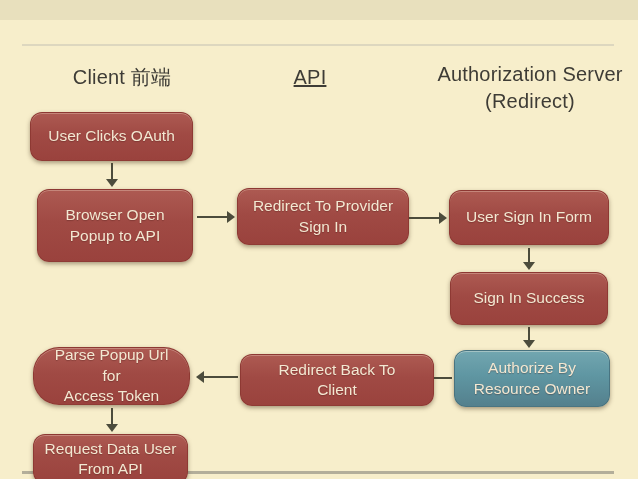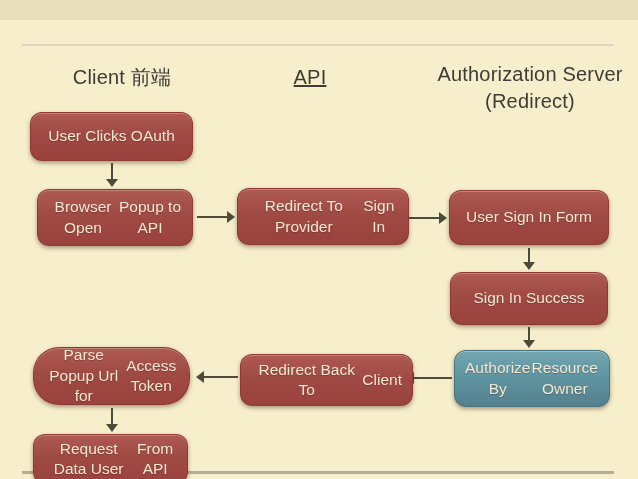--- a/index.html
+++ b/index.html
@@ -38,21 +38,21 @@
   .col-header .line{display:block;}
   .h-client{left:42px;top:44px;width:160px;}
   .h-api{left:260px;top:44px;width:100px;text-decoration:underline;}
   .h-auth{left:424px;top:41px;width:212px;}
   .node{
     position:absolute;
     z-index:3;
     box-sizing:border-box;
     border-radius:12px;
     display:flex;
-    flex-direction:row;
+    flex-direction:column;
     justify-content:center;
     align-items:center;
     text-align:center;
     padding:4px 10px;
     color:#f3e8d2;
     font-size:15.5px;
     line-height:1.32;
     text-shadow:0 1px 1px rgba(60,20,15,0.3);
   }
   .node.red{
@@ -113,21 +113,21 @@
 
   <div class="node red" style="left:30px;top:92px;width:163px;height:49px;">
     <span class="line">User Clicks OAuth</span>
   </div>
 
   <div class="arrow down" style="left:106px;top:143px;height:24px;">
     <div class="shaft"></div>
     <div class="head"></div>
   </div>
 
-  <div class="node red" style="left:37px;top:169px;width:156px;height:57px;">
+  <div class="node red" style="left:37px;top:169px;width:156px;height:73px;">
     <span class="line">Browser Open</span>
     <span class="line">Popup to API</span>
   </div>
 
   <div class="arrow right" style="left:197px;top:191px;width:38px;">
     <div class="shaft"></div>
     <div class="head"></div>
   </div>
 
   <div class="node red" style="left:237px;top:168px;width:172px;height:57px;">
@@ -161,21 +161,21 @@
   <div class="node teal" style="left:454px;top:330px;width:156px;height:57px;">
     <span class="line">Authorize By</span>
     <span class="line">Resource Owner</span>
   </div>
 
   <div class="arrow left" style="left:406px;top:352px;width:46px;">
     <div class="head"></div>
     <div class="shaft"></div>
   </div>
 
-  <div class="node red" style="left:240px;top:334px;width:173px;height:52px;">
+  <div class="node red" style="left:240px;top:334px;width:194px;height:52px;">
     <span class="line">Redirect Back To</span>
     <span class="line">Client</span>
   </div>
 
   <div class="arrow left" style="left:196px;top:351px;width:42px;">
     <div class="head"></div>
     <div class="shaft"></div>
   </div>
 
   <div class="node red" style="left:33px;top:327px;width:157px;height:58px;border-radius:26px;">

